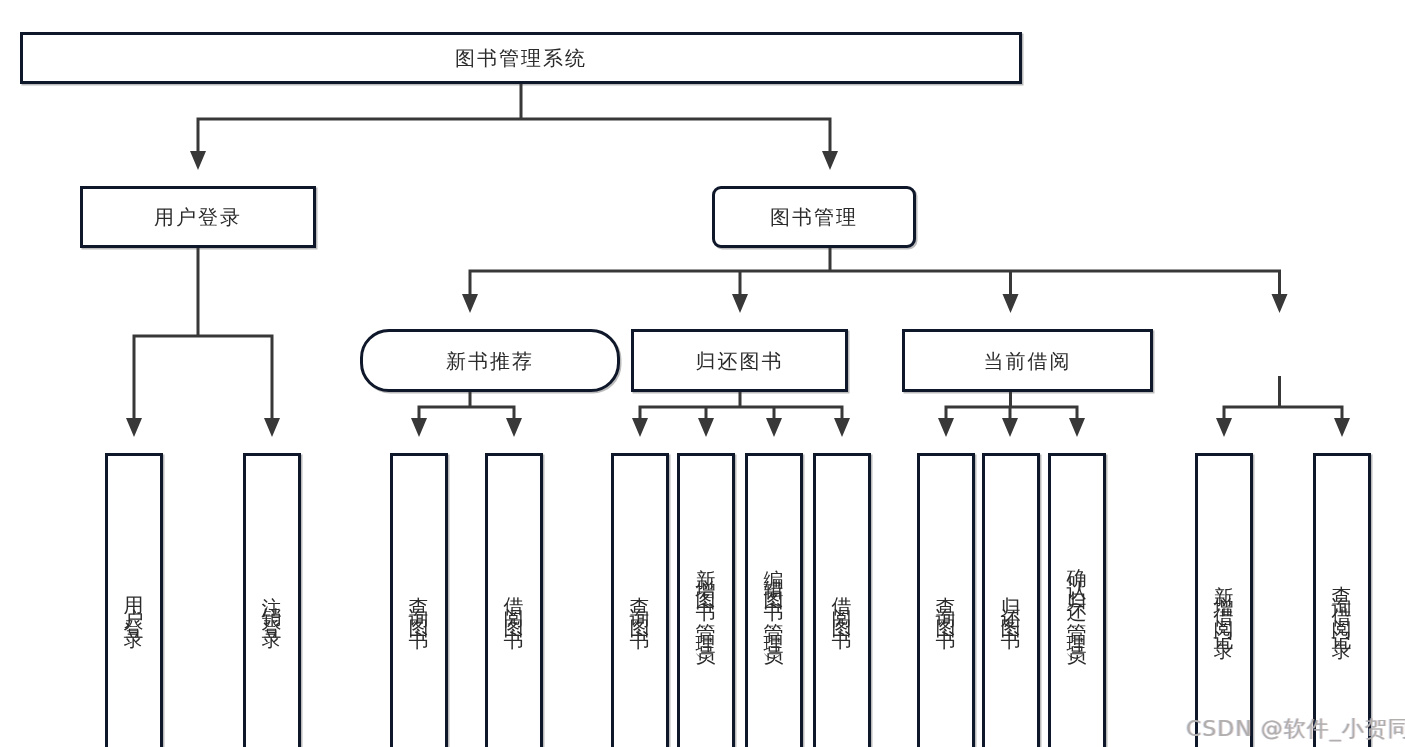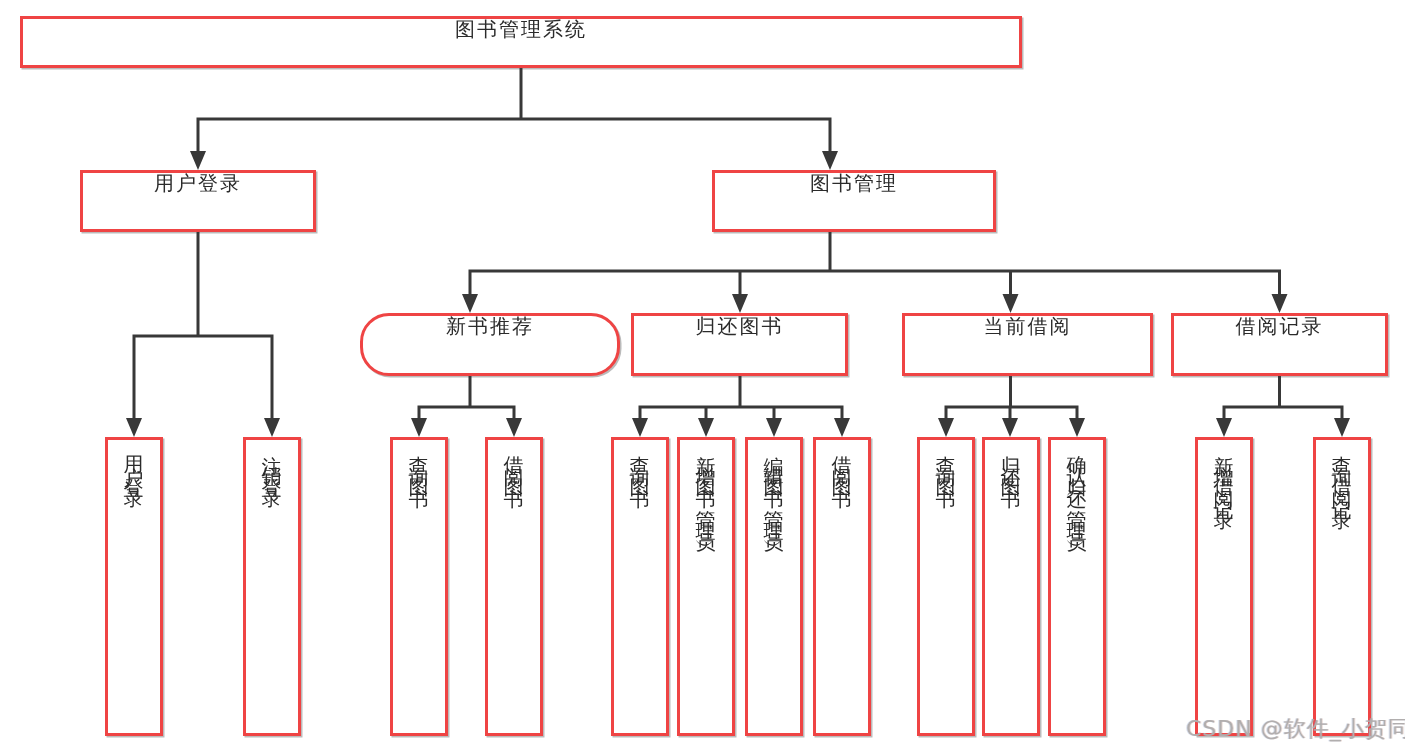--- a/index.html
+++ b/index.html
@@ -15,25 +15,27 @@
 
   svg.connectors {
     position: absolute; left: 0; top: 0;
     width: 1405px; height: 747px;
     z-index: 1; pointer-events: none;
   }
 
   .box {
     position: absolute;
     background: #ffffff;
-    border: 3px solid #ef4444;
+    border: 3px solid #0f172a;
     box-shadow: 1.5px 1.5px 0 rgba(60,60,60,0.35);
     display: flex;
+    align-items: center;
     justify-content: center;
     z-index: 2;
+    margin-top: 16px;
   }
   .hlabel {
     font-size: 20px;
     color: #2b2b2b;
     letter-spacing: 2px;
     white-space: nowrap;
     line-height: 1;
   }
   .vlabel {
     writing-mode: vertical-rl;
@@ -42,21 +44,21 @@
     letter-spacing: 11px;
     color: #2b2b2b;
     line-height: 1;
     white-space: nowrap;
   }
 
   
   .pos-root      { left: 20px;  top: 16px;  width: 1002px; height: 52px; }
   
   .pos-login     { left: 80px;  top: 170px; width: 236px; height: 62px; }
-  .pos-manage    { left: 712px; top: 170px; width: 284px; height: 62px; }
+  .pos-manage    { left: 712px; top: 170px; width: 204px; height: 62px; border-radius: 9px; }
   
   .pos-recommend { left: 360px;  top: 313px; width: 260px; height: 63px; border-radius: 29px; }
   .pos-borrow    { left: 631px;  top: 313px; width: 217px; height: 63px; }
   .pos-current   { left: 902px;  top: 313px; width: 251px; height: 63px; }
   .pos-records   { left: 1171px; top: 313px; width: 217px; height: 63px; }
   
   .leaf { top: 437px; width: 58px; height: 299px; }
   .pos-leaf-1  { left: 105px; }
   .pos-leaf-2  { left: 243px; }
   .pos-leaf-3  { left: 390px; }
@@ -146,23 +148,20 @@
 
   <div class="box pos-recommend">
     <span class="hlabel">新书推荐</span>
   </div>
   <div class="box pos-borrow">
     <span class="hlabel">归还图书</span>
   </div>
   <div class="box pos-current">
     <span class="hlabel">当前借阅</span>
   </div>
-  <div class="box pos-records">
-    <span class="hlabel">借阅记录</span>
-  </div>
 
   <div class="box leaf pos-leaf-1">
     <span class="vlabel">用户登录</span>
   </div>
   <div class="box leaf pos-leaf-2">
     <span class="vlabel">注销登录</span>
   </div>
 
   <div class="box leaf pos-leaf-3">
     <span class="vlabel">查询图书</span>

